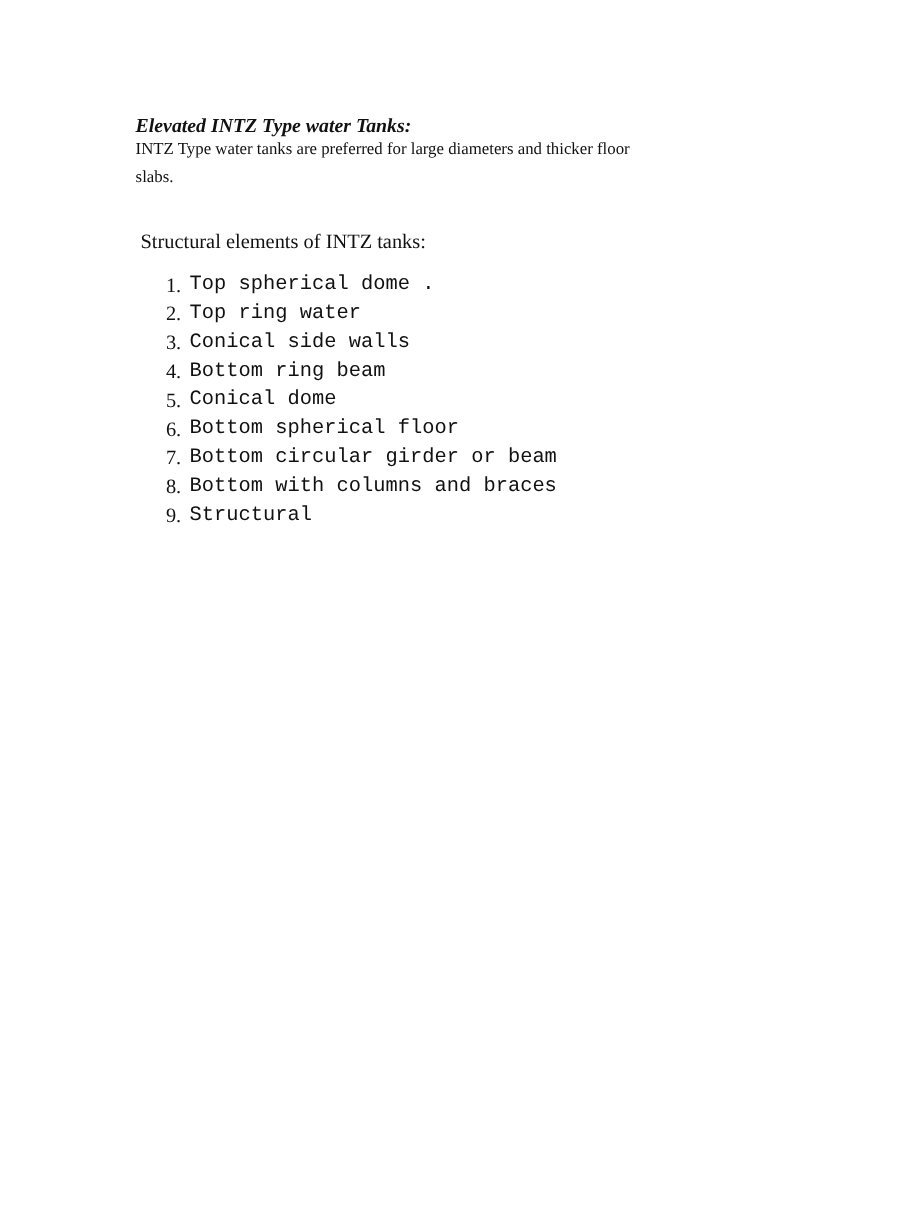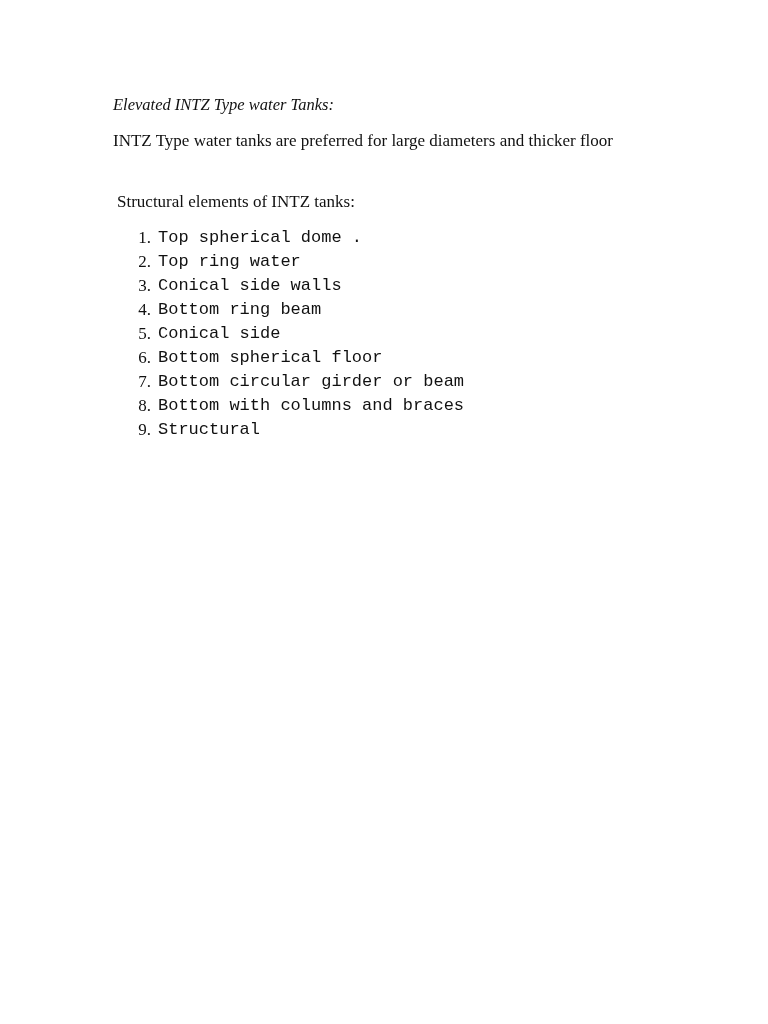--- a/index.html
+++ b/index.html
@@ -19,31 +19,31 @@
       position: absolute;
       left: 0; top: 0;
       width: 768px; height: 1024px;
       background: #ffffff;
     }
     .title {
       position: absolute;
       left: 113px;
       top: 95px;
       font-size: 16.5px;
-      font-weight: normal;
+      font-weight: bold;
       font-style: italic;
       line-height: 20px;
       white-space: nowrap;
     }
     .para {
       position: absolute;
       left: 113px;
-      top: 129px;
+      top: 113px;
       width: 540px;
-      font-size: 17px;
+      font-size: 14px;
       line-height: 24px;
     }
     .para .line { display: block; white-space: nowrap; }
     .subhead {
       position: absolute;
       left: 117px;
       top: 190px;
       font-size: 17px;
       line-height: 24px;
       white-space: nowrap;
@@ -72,20 +72,21 @@
     .list-text { display: inline-block; font-family: Liberation Mono, monospace; }
   </style>
 </head>
 <body>
 
 <div class="page">
   <div class="title">Elevated INTZ Type water Tanks:</div>
 
   <div class="para">
     <span class="line">INTZ Type water tanks are preferred for large diameters and thicker floor</span>
+    <span class="line">slabs.</span>
   </div>
 
   <div class="subhead">Structural elements of  INTZ  tanks:</div>
 
   <ol class="list">
     <li class="list-item">
       <span class="list-num">1.</span>
       <span class="list-text">Top spherical dome .</span>
     </li>
     <li class="list-item">
@@ -95,21 +96,21 @@
     <li class="list-item">
       <span class="list-num">3.</span>
       <span class="list-text">Conical side walls</span>
     </li>
     <li class="list-item">
       <span class="list-num">4.</span>
       <span class="list-text">Bottom ring beam</span>
     </li>
     <li class="list-item">
       <span class="list-num">5.</span>
-      <span class="list-text">Conical side</span>
+      <span class="list-text">Conical dome</span>
     </li>
     <li class="list-item">
       <span class="list-num">6.</span>
       <span class="list-text">Bottom spherical floor</span>
     </li>
     <li class="list-item">
       <span class="list-num">7.</span>
       <span class="list-text">Bottom circular girder or beam</span>
     </li>
     <li class="list-item">

